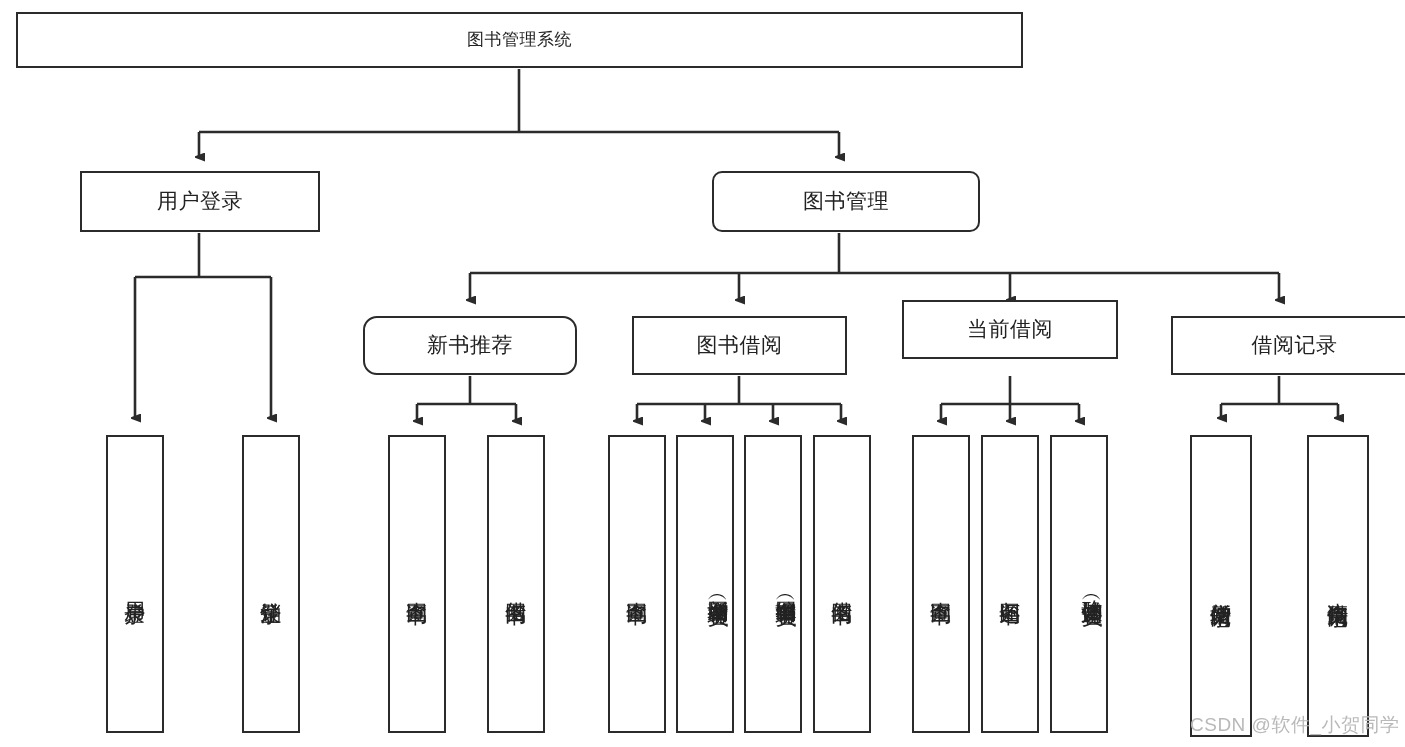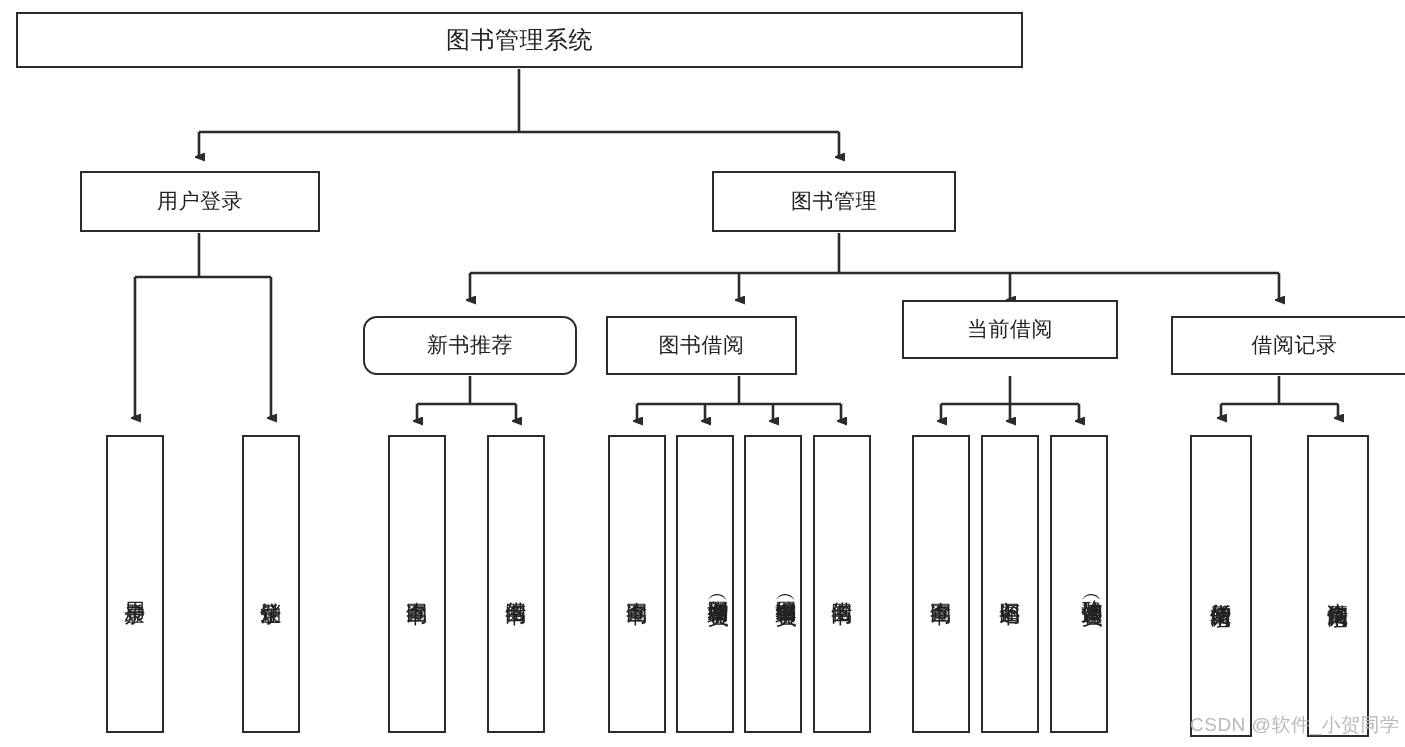--- a/index.html
+++ b/index.html
@@ -33,21 +33,21 @@
     color: #222222;
     display: flex;
     align-items: center;
     justify-content: center;
     font-size: 21px;
     line-height: 1.18;
     letter-spacing: 0.5px;
     text-align: center;
   }
   .node.root {
-    font-size: 24px;
+    font-size: 17px;
   }
   
   .node.vert {
     display: block;
     padding: 6px 0 0 0;
   }
   .node.vert .vtext {
     display: block;
     width: 100%;
     text-align: center;
@@ -124,24 +124,24 @@
       <path d="M1279,376 L1279,404"></path>
       <path d="M1221,404 L1338,404"></path>
       <path d="M1221,404 L1221,418" marker-end="url(#arrow)"></path>
       <path d="M1338,404 L1338,418" marker-end="url(#arrow)"></path>
     </g>
   </svg>
 
   <div class="node root" style="left:16px; top:12px; width:1007px; height:56px;">图书管理系统</div>
 
   <div class="node" style="left:80px; top:171px; width:240px; height:61px;">用户登录</div>
-  <div class="node" style="left:712px; top:171px; width:244px; height:61px;">图书管理</div>
+  <div class="node" style="left:712px; top:171px; width:268px; height:61px;border-radius:10px;">图书管理</div>
 
   <div class="node" style="left:363px; top:316px; width:214px; height:59px;border-radius:14px;">新书推荐</div>
-  <div class="node" style="left:606px; top:316px; width:191px; height:59px;">图书借阅</div>
+  <div class="node" style="left:632px; top:316px; width:215px; height:59px;">图书借阅</div>
   <div class="node" style="left:902px; top:300px; width:216px; height:59px;">当前借阅</div>
   <div class="node" style="left:1171px; top:316px; width:247px; height:59px;">借阅记录</div>
 
   <div class="node vert center" style="left:106px; top:435px; width:58px; height:298px;">
     <span class="vtext">用户登录</span>
   </div>
   <div class="node vert center" style="left:242px; top:435px; width:58px; height:298px;">
     <span class="vtext">注销登录</span>
   </div>
 

